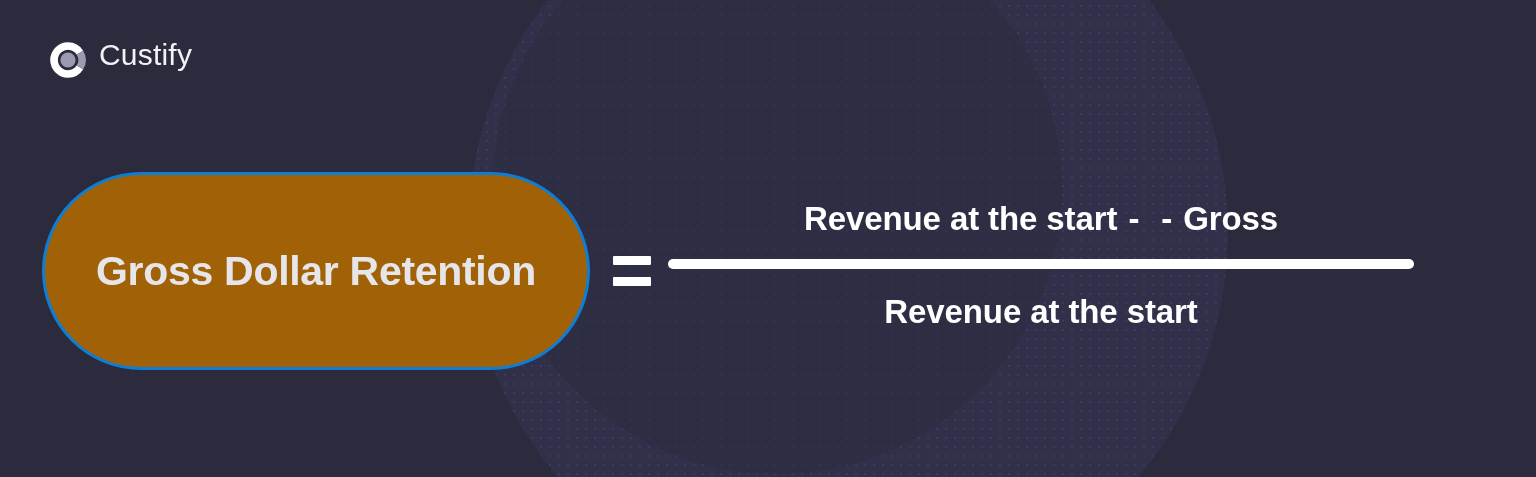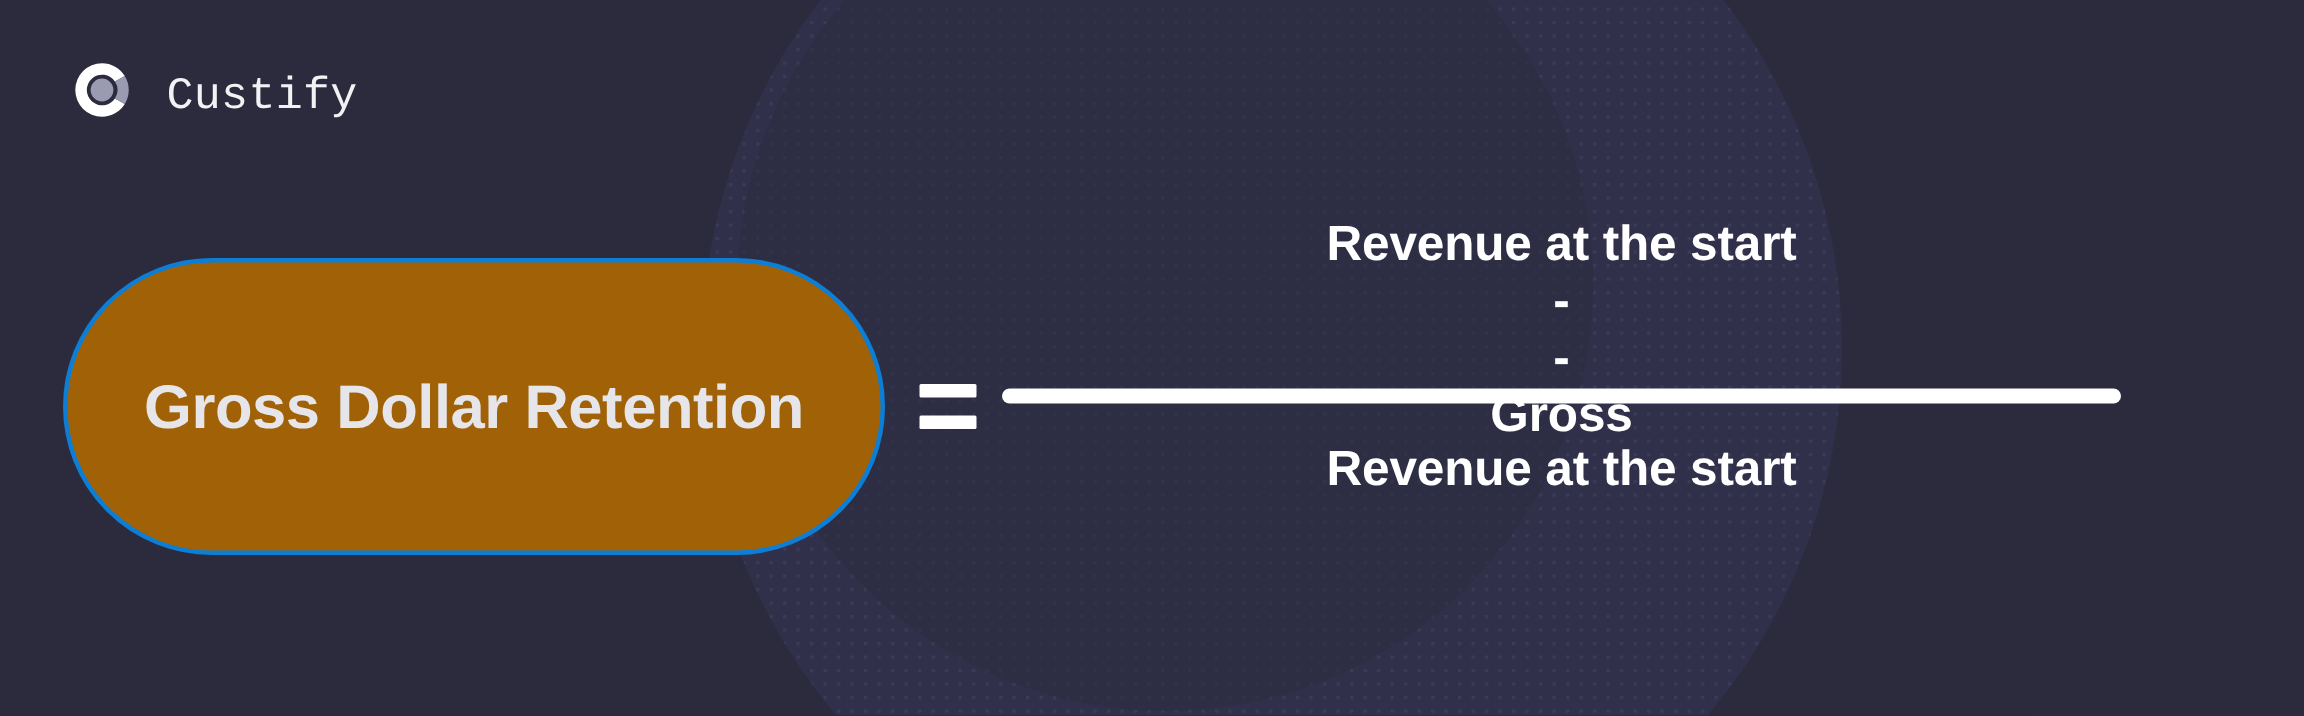--- a/index.html
+++ b/index.html
@@ -43,23 +43,22 @@
     background: rgba(44,44,64,0.55);
     pointer-events: none;
   }
 
   
   .logo {
     position: absolute;
     left: 48px;
     top: 40px;
     display: flex;
-    align-items: flex-end;
-    gap: 23px;
-    font-family: Liberation Mono, monospace;
+    align-items: flex-start;
+    gap: 11px;
   }
   .logo-mark {
     width: 40px;
     height: 40px;
     display: block;
   }
   .logo-text {
     color: #f2f2f5;
     font-size: 30px;
     font-weight: 400;
@@ -118,21 +117,20 @@
   }
   .fraction-row {
     display: flex;
     align-items: baseline;
     justify-content: center;
     white-space: nowrap;
     color: #ffffff;
     font-size: 33px;
     font-weight: bold;
     letter-spacing: -0.1px;
-    flex-direction: column;
   }
   .numerator {
     height: 54px;
     display: flex;
     align-items: center;
     justify-content: center;
     gap: 0;
   }
   .numerator .term { }
   .numerator .op {

